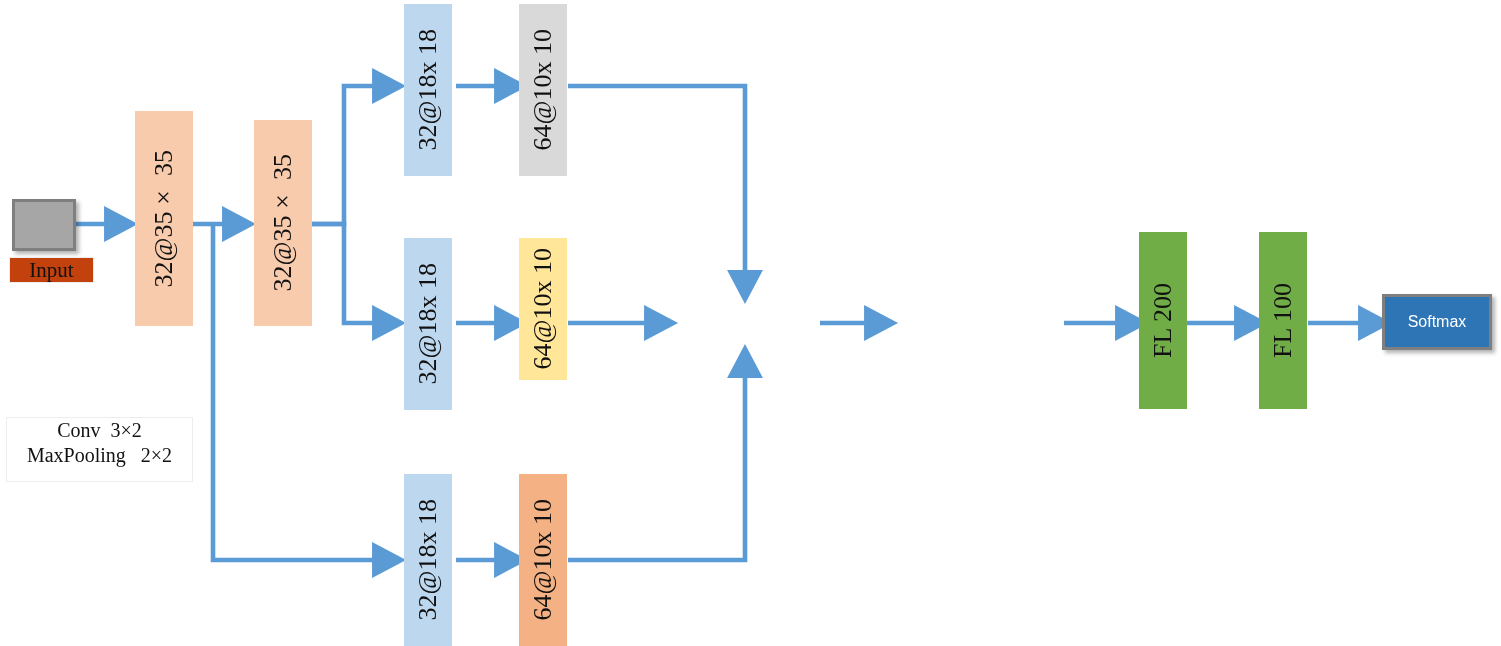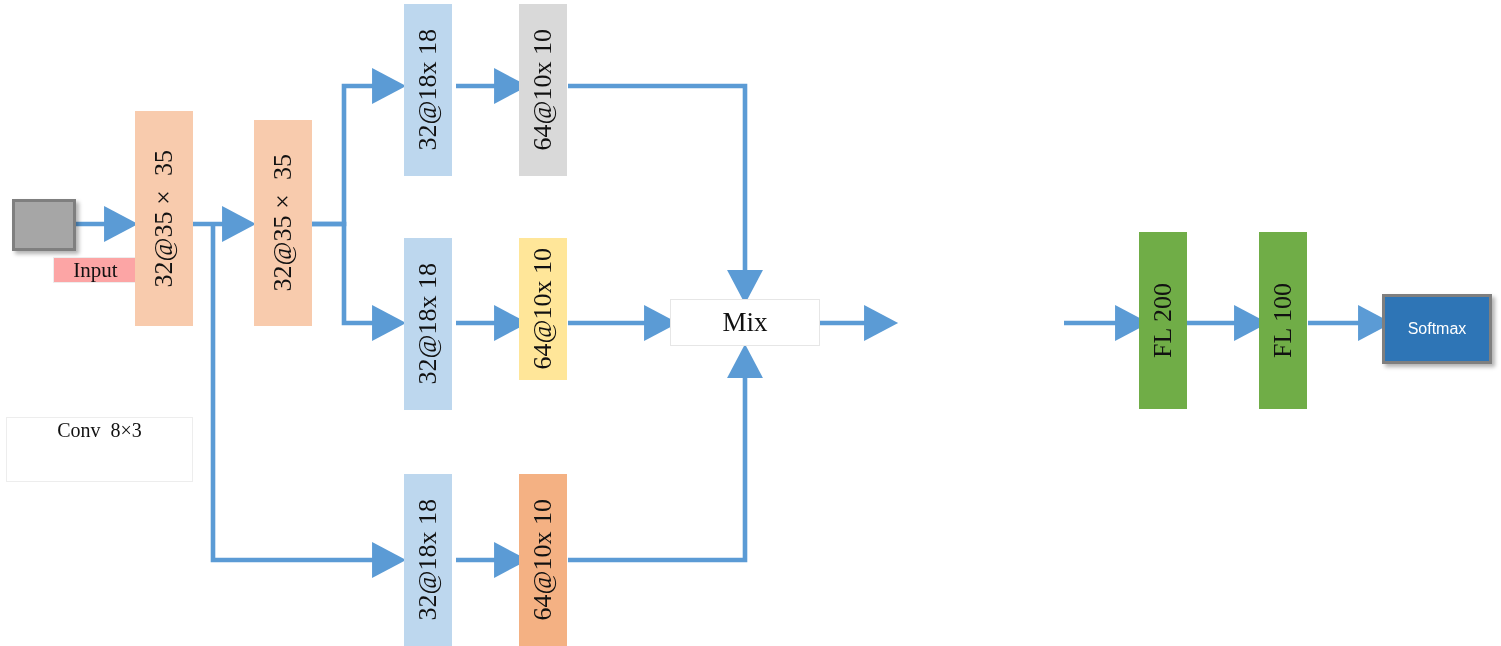--- a/index.html
+++ b/index.html
@@ -48,23 +48,22 @@
     border:1px solid #e6e6e6;
   }
   .mixbox .htext{font-size:27px;}
 
   .inputshape{
     background:#a6a6a6;
     border:3px solid #7f7f7f;
     box-shadow:3px 3px 4px rgba(0,0,0,0.30);
   }
   .inputlabel{
-    background:#fca5a5;
+    background:#c2410c;
     border:1px solid #ededed;
-    margin-left:44px;
   }
   .inputlabel .htext{font-size:21px;}
 
   .softmax{
     background:#2e75b6;
     border:3px solid #7f7f7f;
     box-shadow:3px 3px 4px rgba(0,0,0,0.30);
   }
   .softmax .sm-label{
     font-family:"Liberation Sans", sans-serif;
@@ -129,21 +128,22 @@
       <path d="M1308,323 L1382,323"></path>
     </g>
   </svg>
 
   <div class="blk inputshape" style="left:12px;top:199px;width:64px;height:52px;"></div>
   <div class="blk inputlabel" style="left:9px;top:257px;width:85px;height:26px;">
     <span class="htext">Input</span>
   </div>
 
   <div class="legendbox" style="position:absolute;left:6px;top:417px;width:185px;height:63px;">
-    <div class="lg-line">Conv  8×3</div>
+    <div class="lg-line">Conv  3×2</div>
+    <div class="lg-line">MaxPooling   2×2</div>
   </div>
 
   <div class="blk peach" style="left:135px;top:111px;width:58px;height:215px;">
     <span class="vtext">32@35× 35</span>
   </div>
   <div class="blk peach" style="left:254px;top:120px;width:58px;height:206px;">
     <span class="vtext">32@35× 35</span>
   </div>
 
   <div class="blk lblue" style="left:404px;top:4px;width:48px;height:172px;">
@@ -160,29 +160,26 @@
     <span class="vtext">64@10x 10</span>
   </div>
 
   <div class="blk lblue" style="left:404px;top:474px;width:48px;height:172px;">
     <span class="vtext">32@18x 18</span>
   </div>
   <div class="blk orange" style="left:519px;top:474px;width:48px;height:172px;">
     <span class="vtext">64@10x 10</span>
   </div>
 
-  <div class="blk mixbox" style="left:670px;top:299px;width:150px;height:47px;">
-    <span class="htext">Mix</span>
-  </div>
 
 
   <div class="blk green" style="left:1139px;top:232px;width:48px;height:177px;">
     <span class="vtext">FL 200</span>
   </div>
   <div class="blk green" style="left:1259px;top:232px;width:48px;height:177px;">
     <span class="vtext">FL 100</span>
   </div>
 
-  <div class="blk softmax" style="left:1382px;top:294px;width:110px;height:70px;">
+  <div class="blk softmax" style="left:1382px;top:294px;width:110px;height:56px;">
     <span class="sm-label">Softmax</span>
   </div>
 
 </div>
 
 </body></html>

